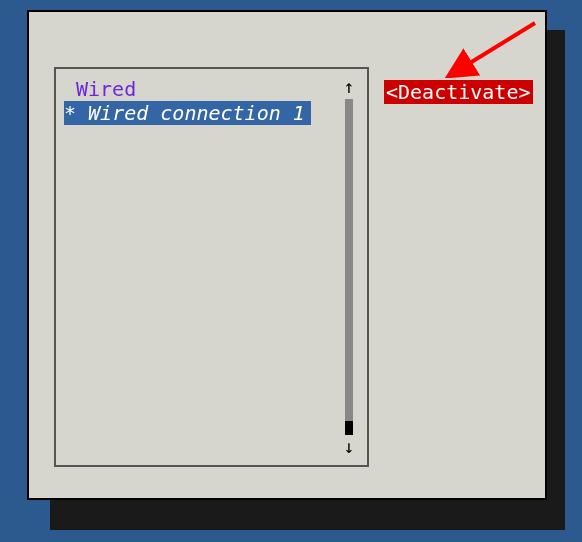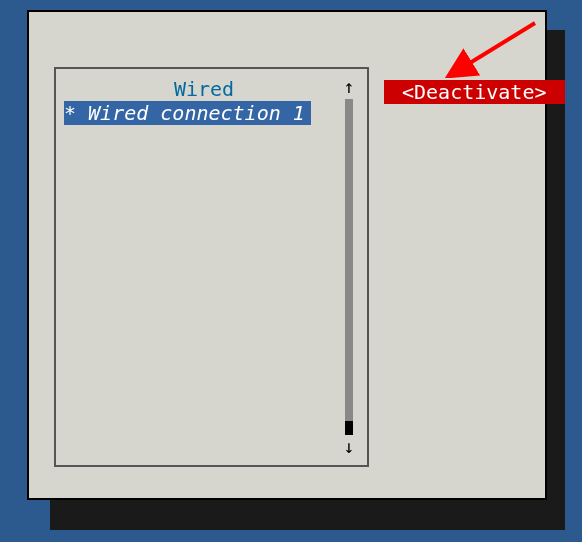--- a/index.html
+++ b/index.html
@@ -42,24 +42,23 @@
       border: 2px solid #555;
       background: #d6d6ce;
     }
     .list-content {
       position: absolute;
       top: 8px;
       left: 8px;
       right: 35px;
     }
     .category {
-      color: #0369a1;
+      color: #6d28d9;
       line-height: 24px;
       padding-left: 12px;
-      text-align: center;
     }
     .item {
       line-height: 24px;
       font-style: italic;
     }
     .item.selected {
       background: #3465a4;
       color: #fff;
       display: inline-block;
       padding-right: 6px;
@@ -104,21 +103,21 @@
       bottom: 0;
       left: 0;
       right: 0;
     }
     .deactivate-btn {
       position: absolute;
       top: 68px;
       left: 355px;
       background: #cc0000;
       color: #fff;
-      padding: 0 18px;
+      padding: 0 2px;
       line-height: 24px;
     }
     .back-btn {
       position: absolute;
       top: 430px;
       left: 358px;
       color: #000;
       line-height: 24px;
     }
     .arrow-annotation {

